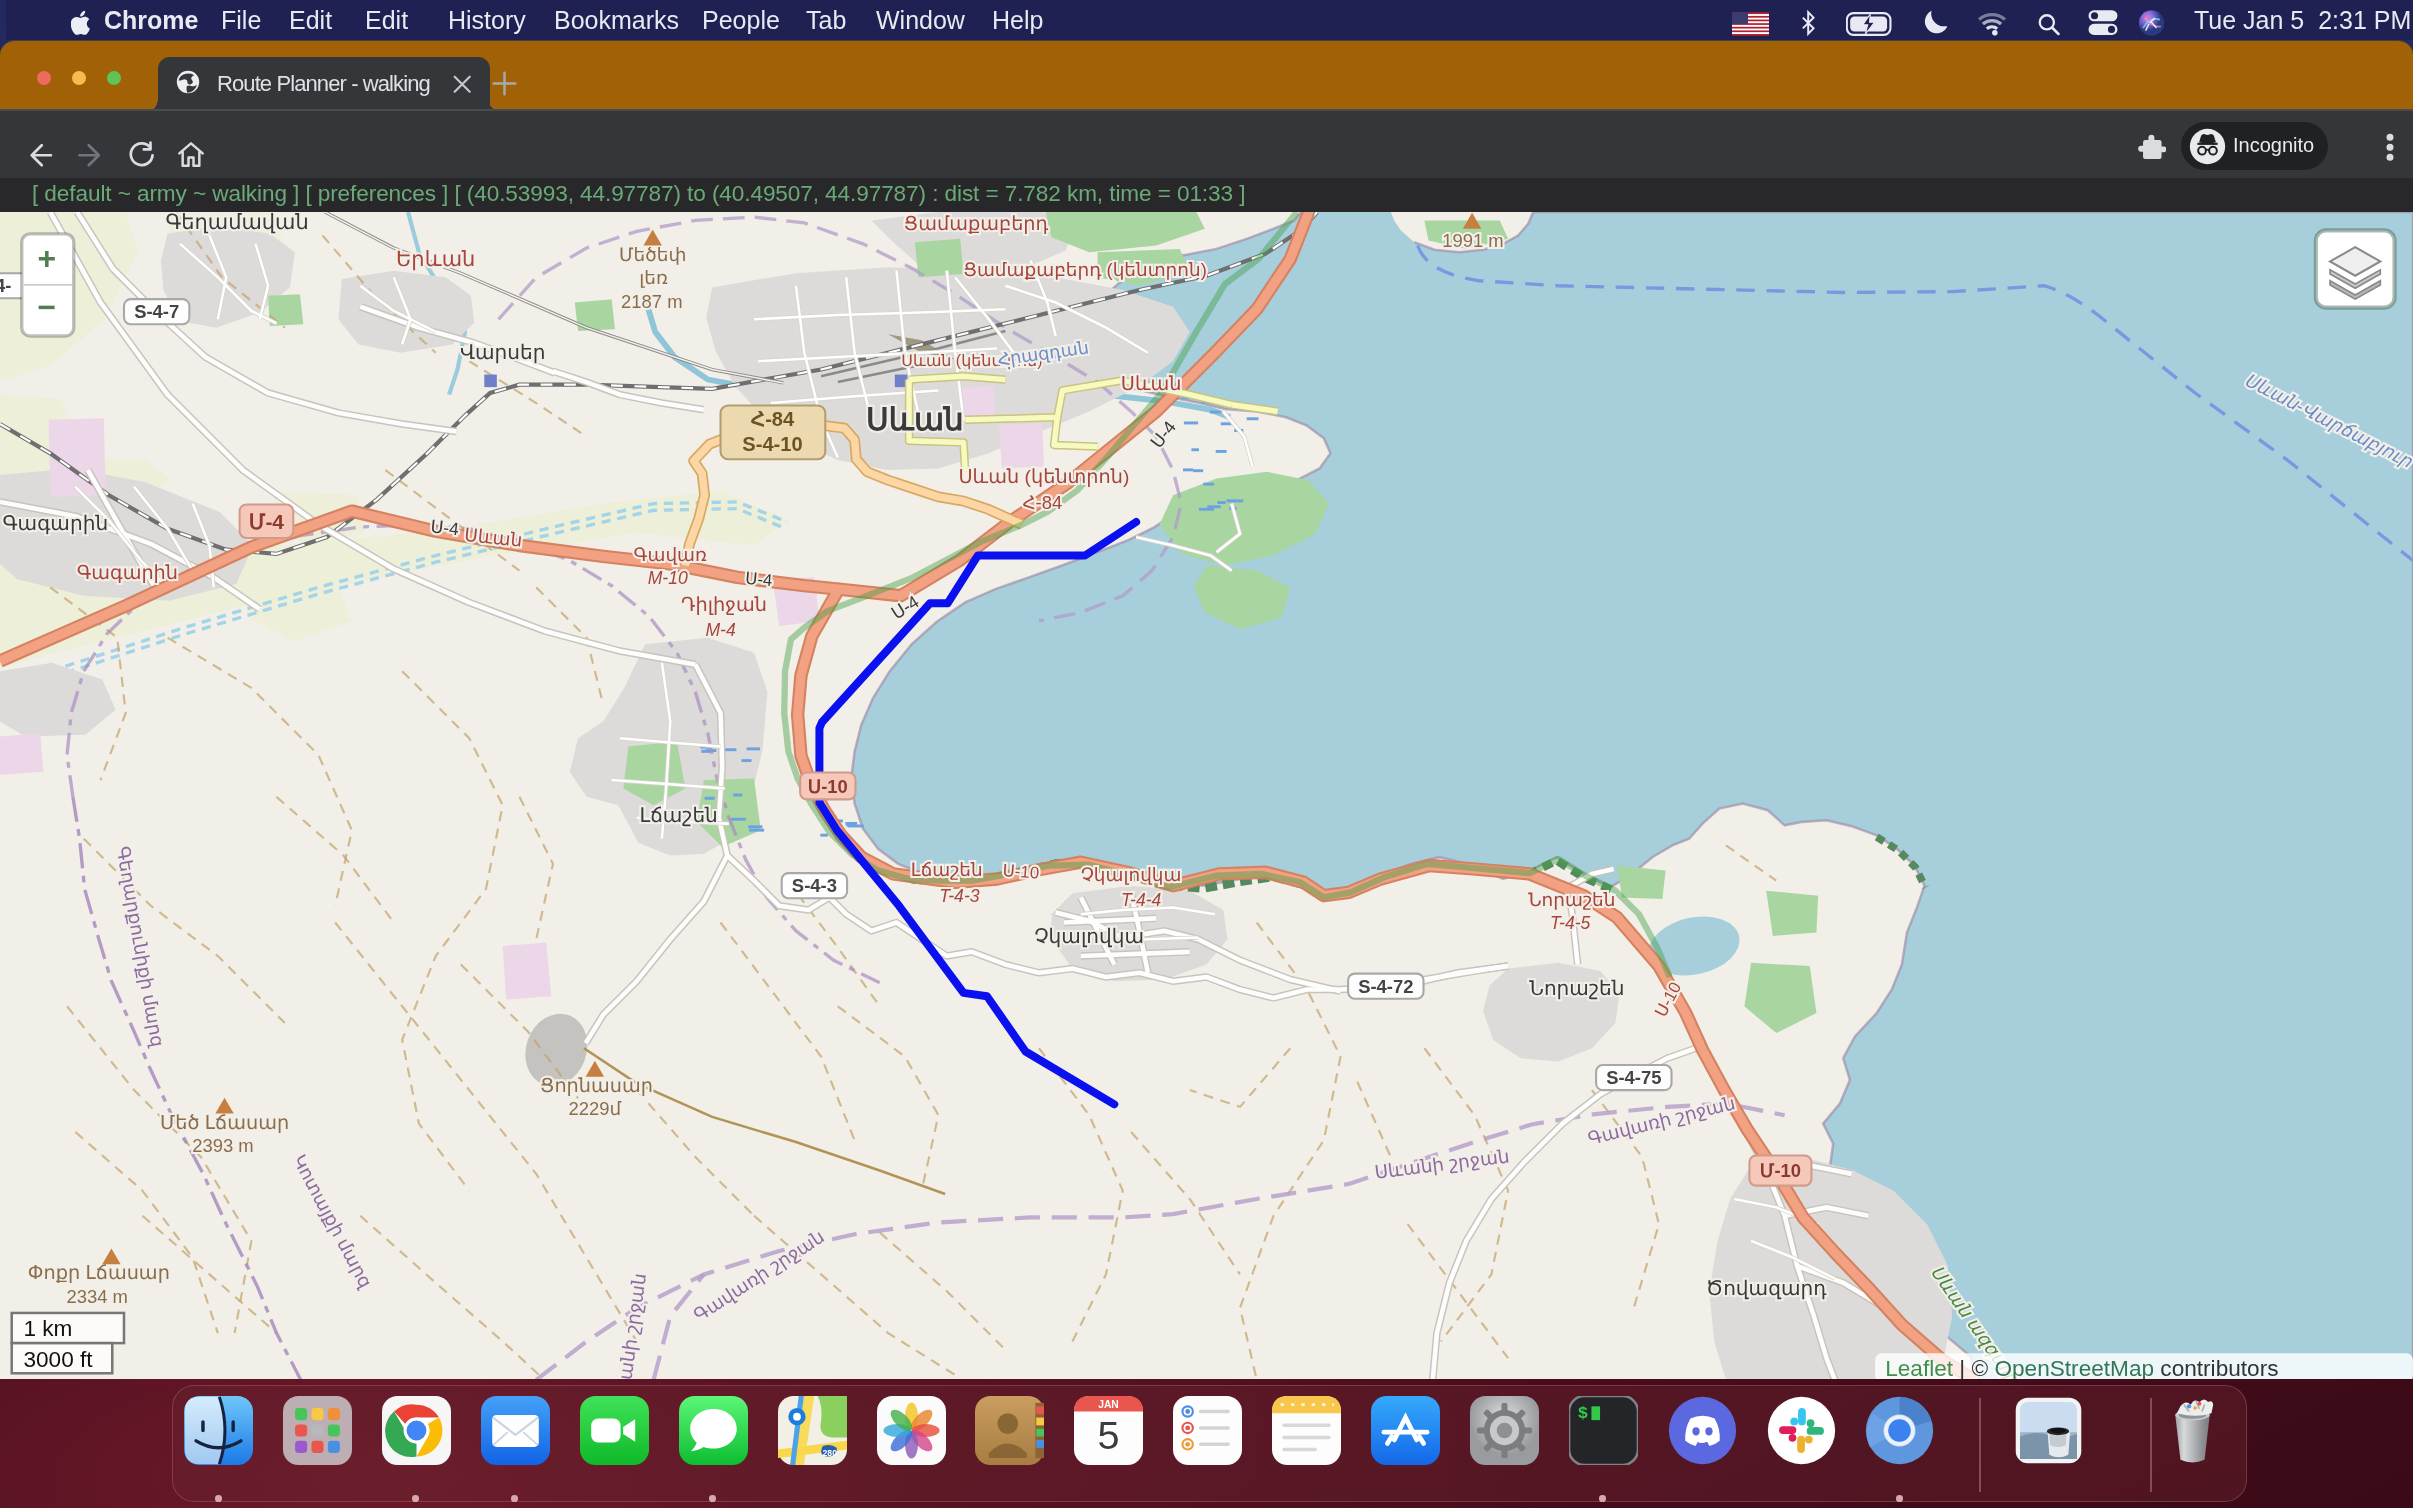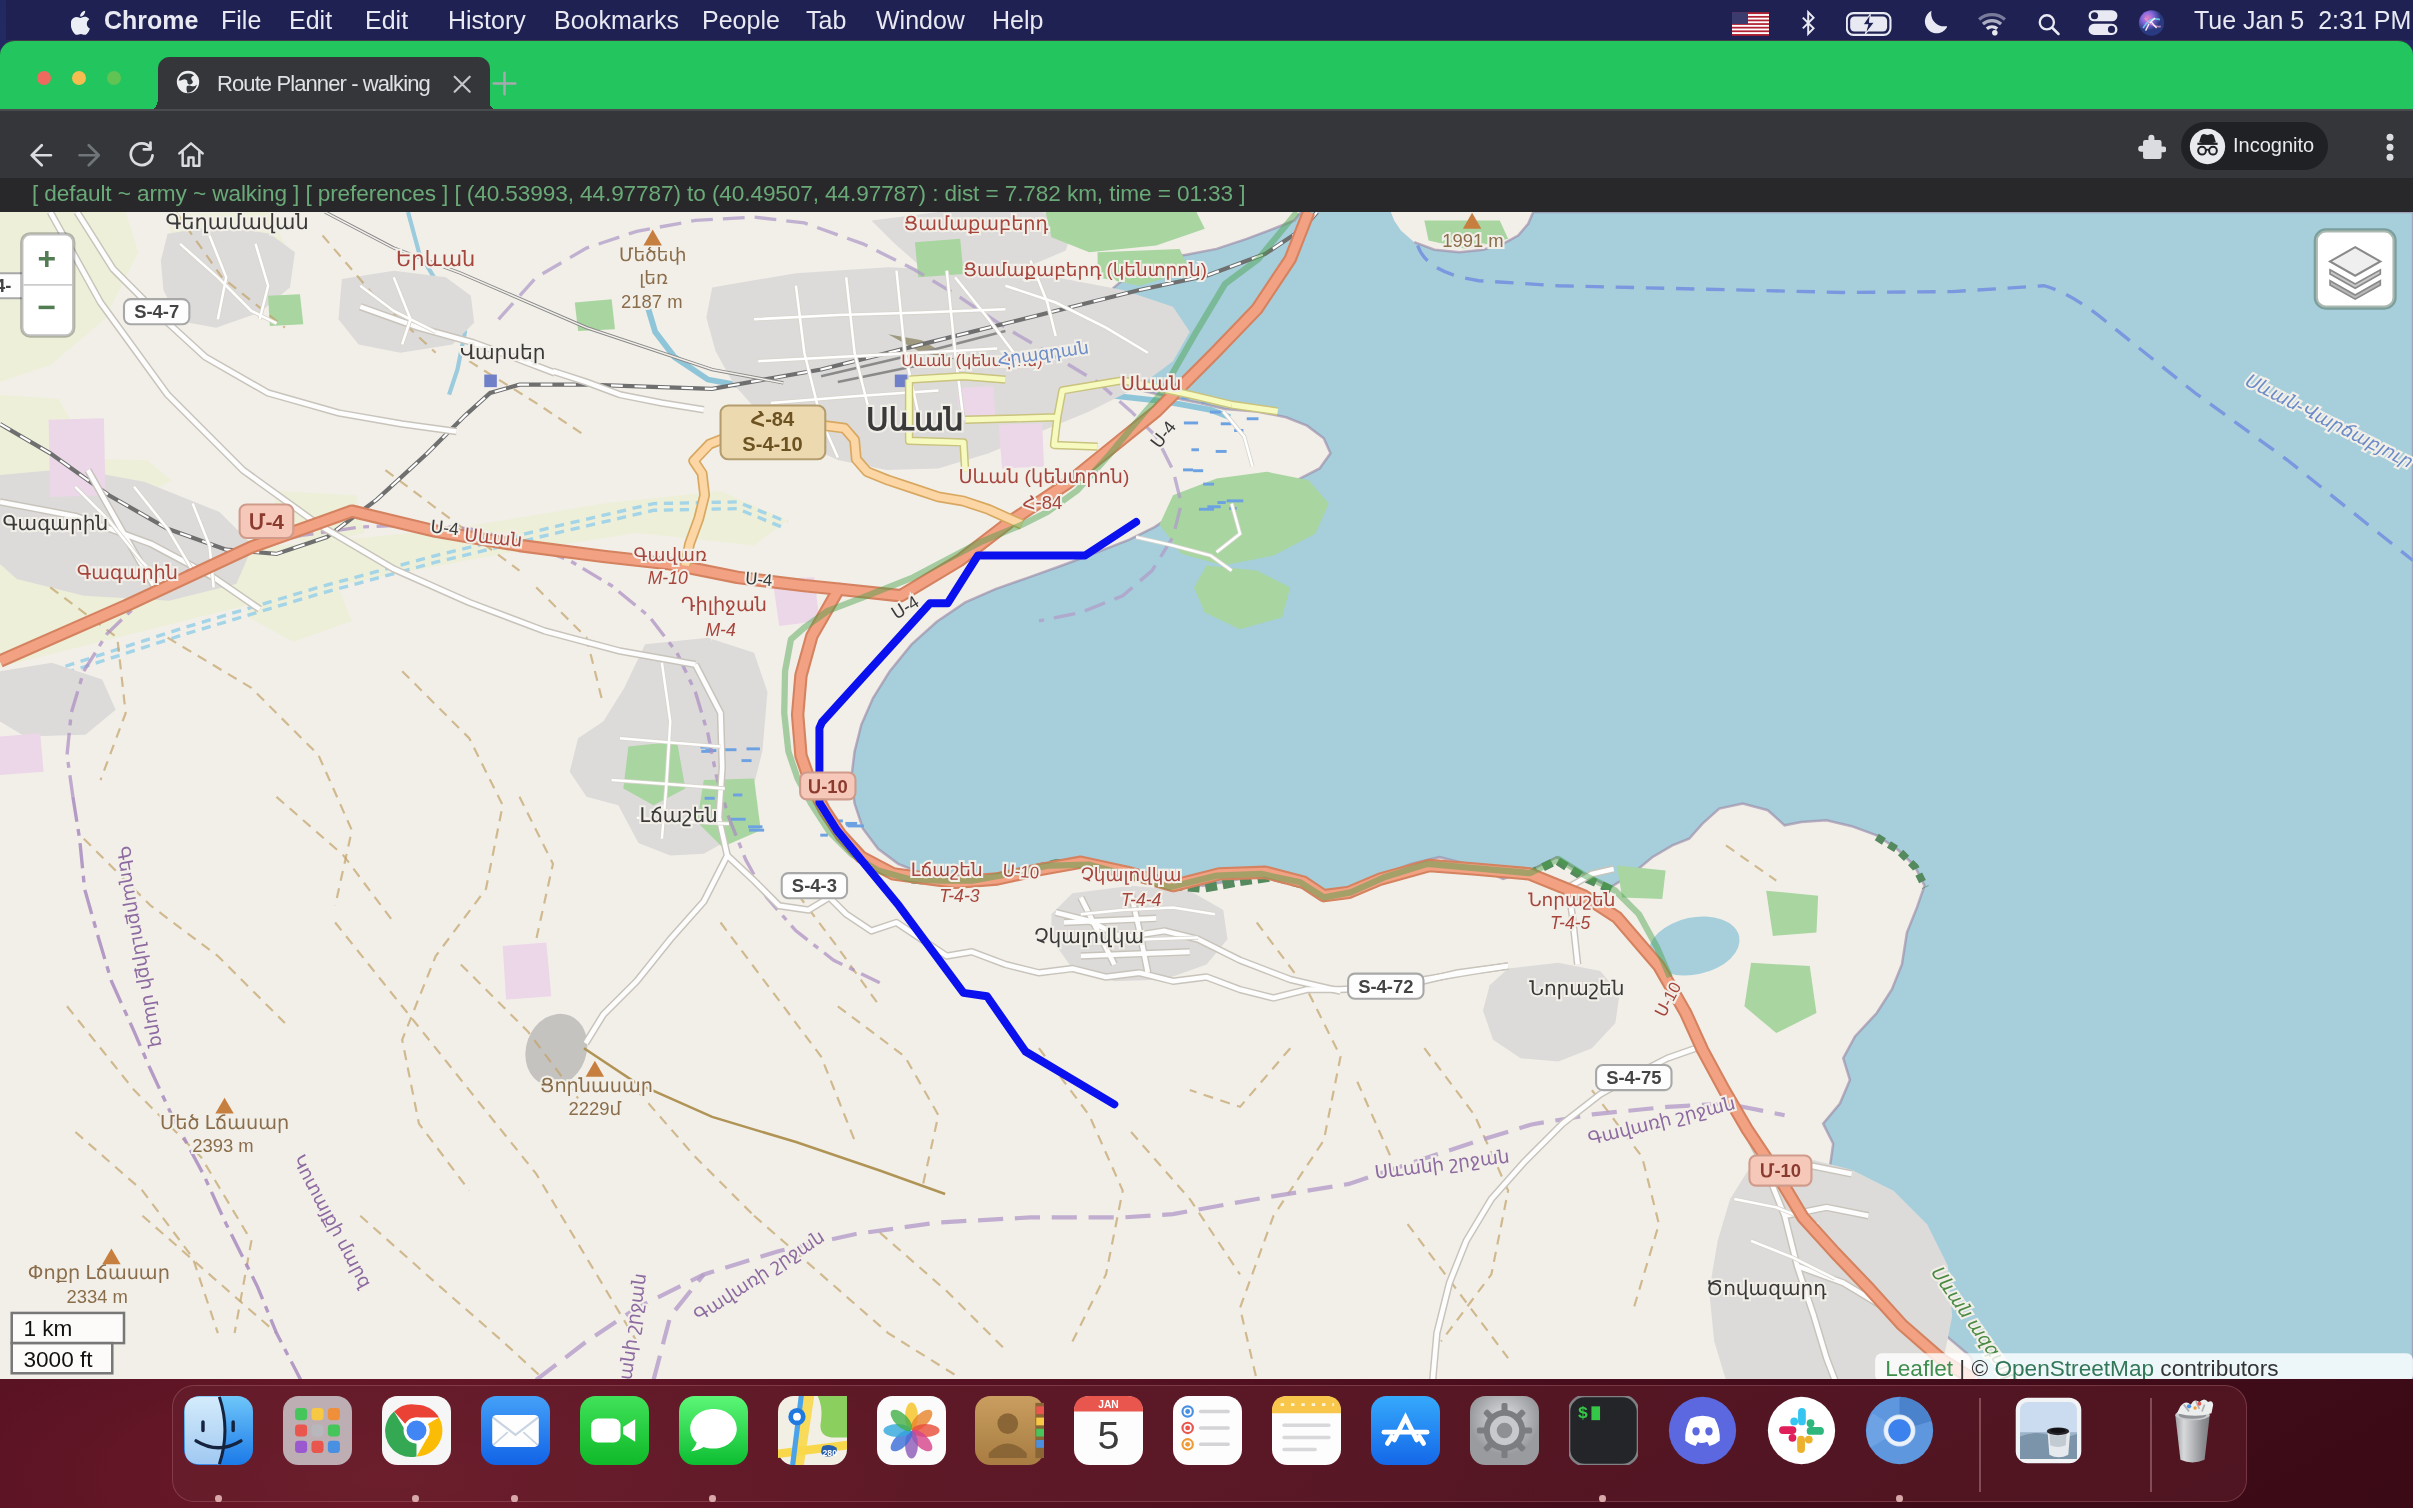--- a/index.html
+++ b/index.html
@@ -5,21 +5,21 @@
 html,body{width:2413px;height:1508px;overflow:hidden;background:#000;font-family:"Liberation Sans",sans-serif}
 #screen{position:absolute;left:0;top:0;width:2413px;height:1508px;overflow:hidden;background:#3a0a16}
 
 #wall{position:absolute;left:0;top:0;width:2413px;height:1508px;
 background:linear-gradient(180deg,#222961 0px,#242b64 67px,rgba(34,41,97,0) 142px),radial-gradient(1173px 419px at 16% 98%,#6e1a2a 0%,#571222 45%,rgba(0,0,0,0) 100%),linear-gradient(150deg,#3a2446 0%,#42142c 18%,#4c0f20 40%,#521121 60%,#470d1c 80%,#3a0a16 100%)}
 
 #menubar{position:absolute;left:6px;top:0;width:2413px;height:40px;background:#1e2152;color:#e8e9f2;font-size:25px}
 .mi{position:absolute;top:4.2px;height:32px;line-height:32px;white-space:nowrap}
 
 #win{position:absolute;left:0;top:40px;width:2413px;height:1339px;background:#202124;border-radius:15px 15px 0 0;border-top:1.7px solid #3f4043;overflow:hidden}
-#tabbar{position:absolute;left:0;top:0;width:2413px;height:70px;background:#22c55e}
+#tabbar{position:absolute;left:0;top:0;width:2413px;height:70px;background:#a16207}
 .tl{position:absolute;top:30px;width:14.2px;height:14.2px;border-radius:50%}
 #tab{position:absolute;left:158px;top:16px;width:332px;height:54px;background:#35363a;border-radius:11.7px 11.7px 0 0;color:#e8eaed}
 #tabfill1{position:absolute;left:146px;top:59px;width:11.7px;height:11.7px;background:radial-gradient(circle at 0 0,transparent 11.7px,#35363a 11.7px)}
 #tabfill2{position:absolute;left:489px;top:59px;width:11.7px;height:11.7px;background:radial-gradient(circle at 11.7px 0,transparent 11.7px,#35363a 11.7px)}
 #toolbar{position:absolute;left:0;top:70px;width:2413px;height:67px;background:#35363a}
 #urlpill{position:absolute;left:235px;top:13.4px;width:1880px;height:46px;background:#202124;border-radius:23.5px;color:#e8eaed}
 #status{position:absolute;left:0;top:137px;width:2413px;height:48px;background:#28282a;color:#6aaa78;font-size:22.6px;letter-spacing:-0.1px}
 #map{position:absolute;left:0;top:171px;width:2413px;height:1168px;background:#f2efe9}
 
 #dock{position:absolute;left:172px;top:1385px;width:2075px;height:117px;background:rgba(105,35,48,0.42);border:1.7px solid rgba(190,120,130,0.35);border-radius:22px}

